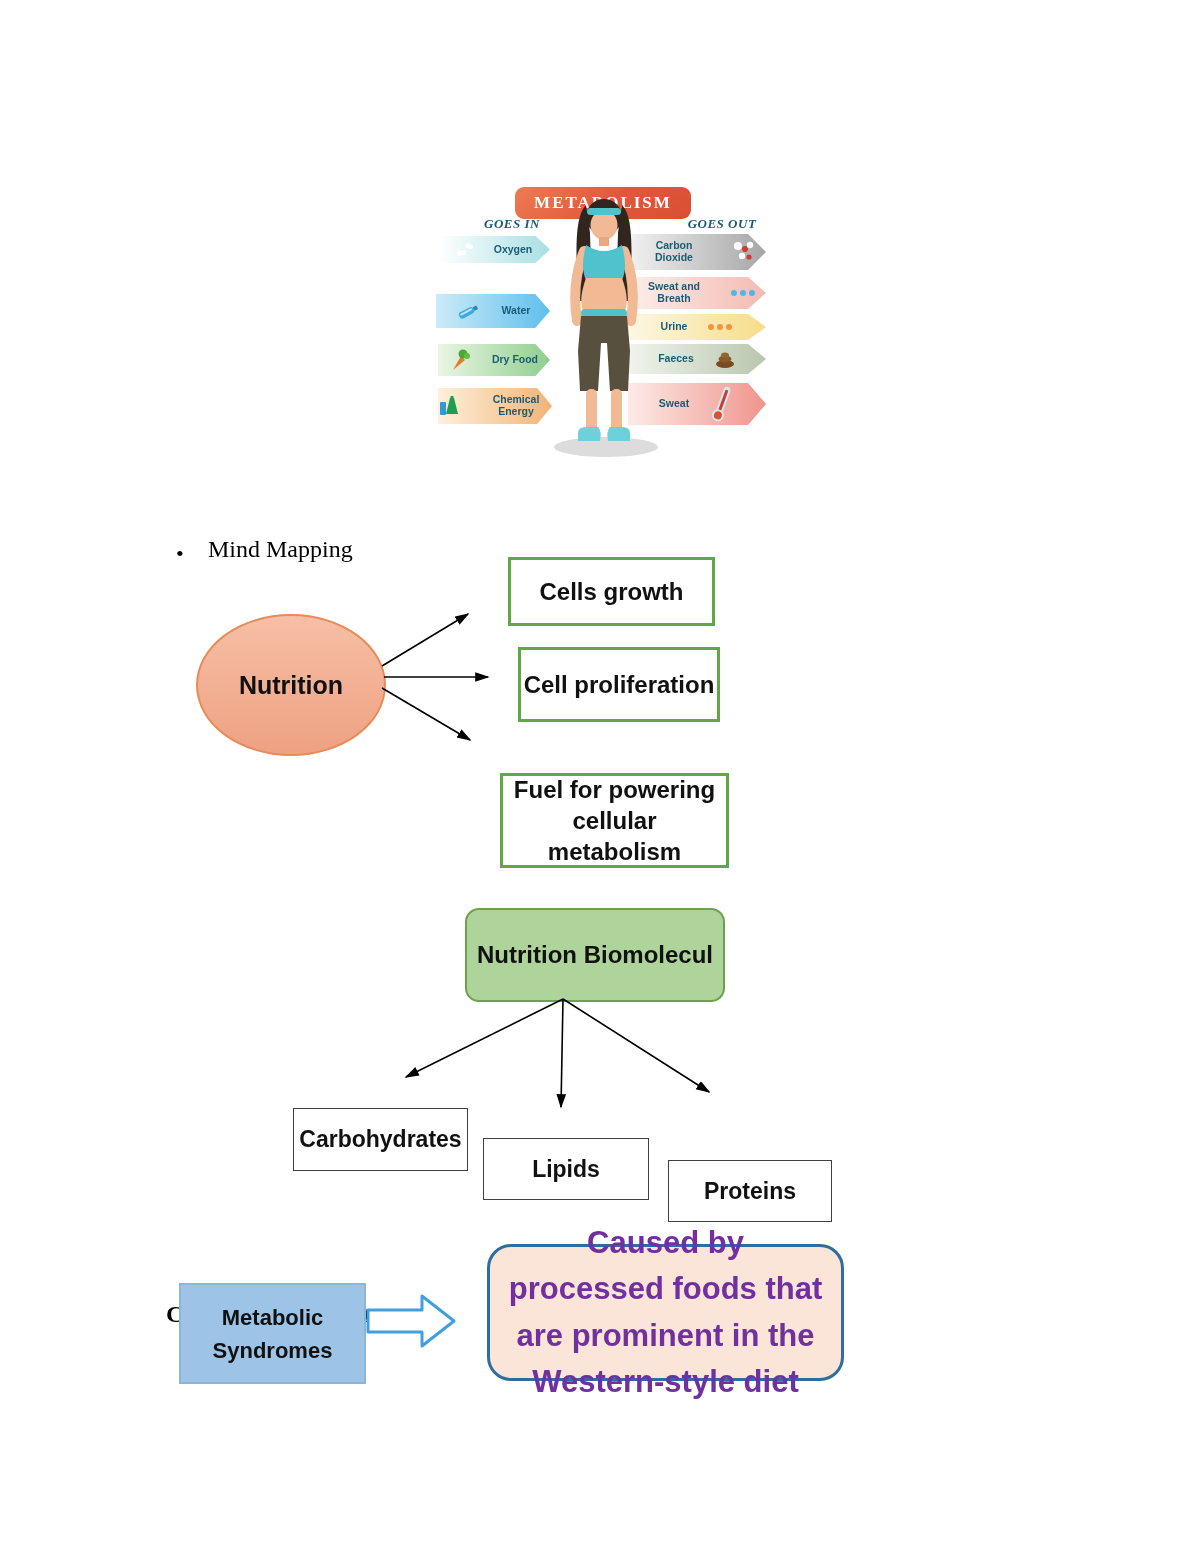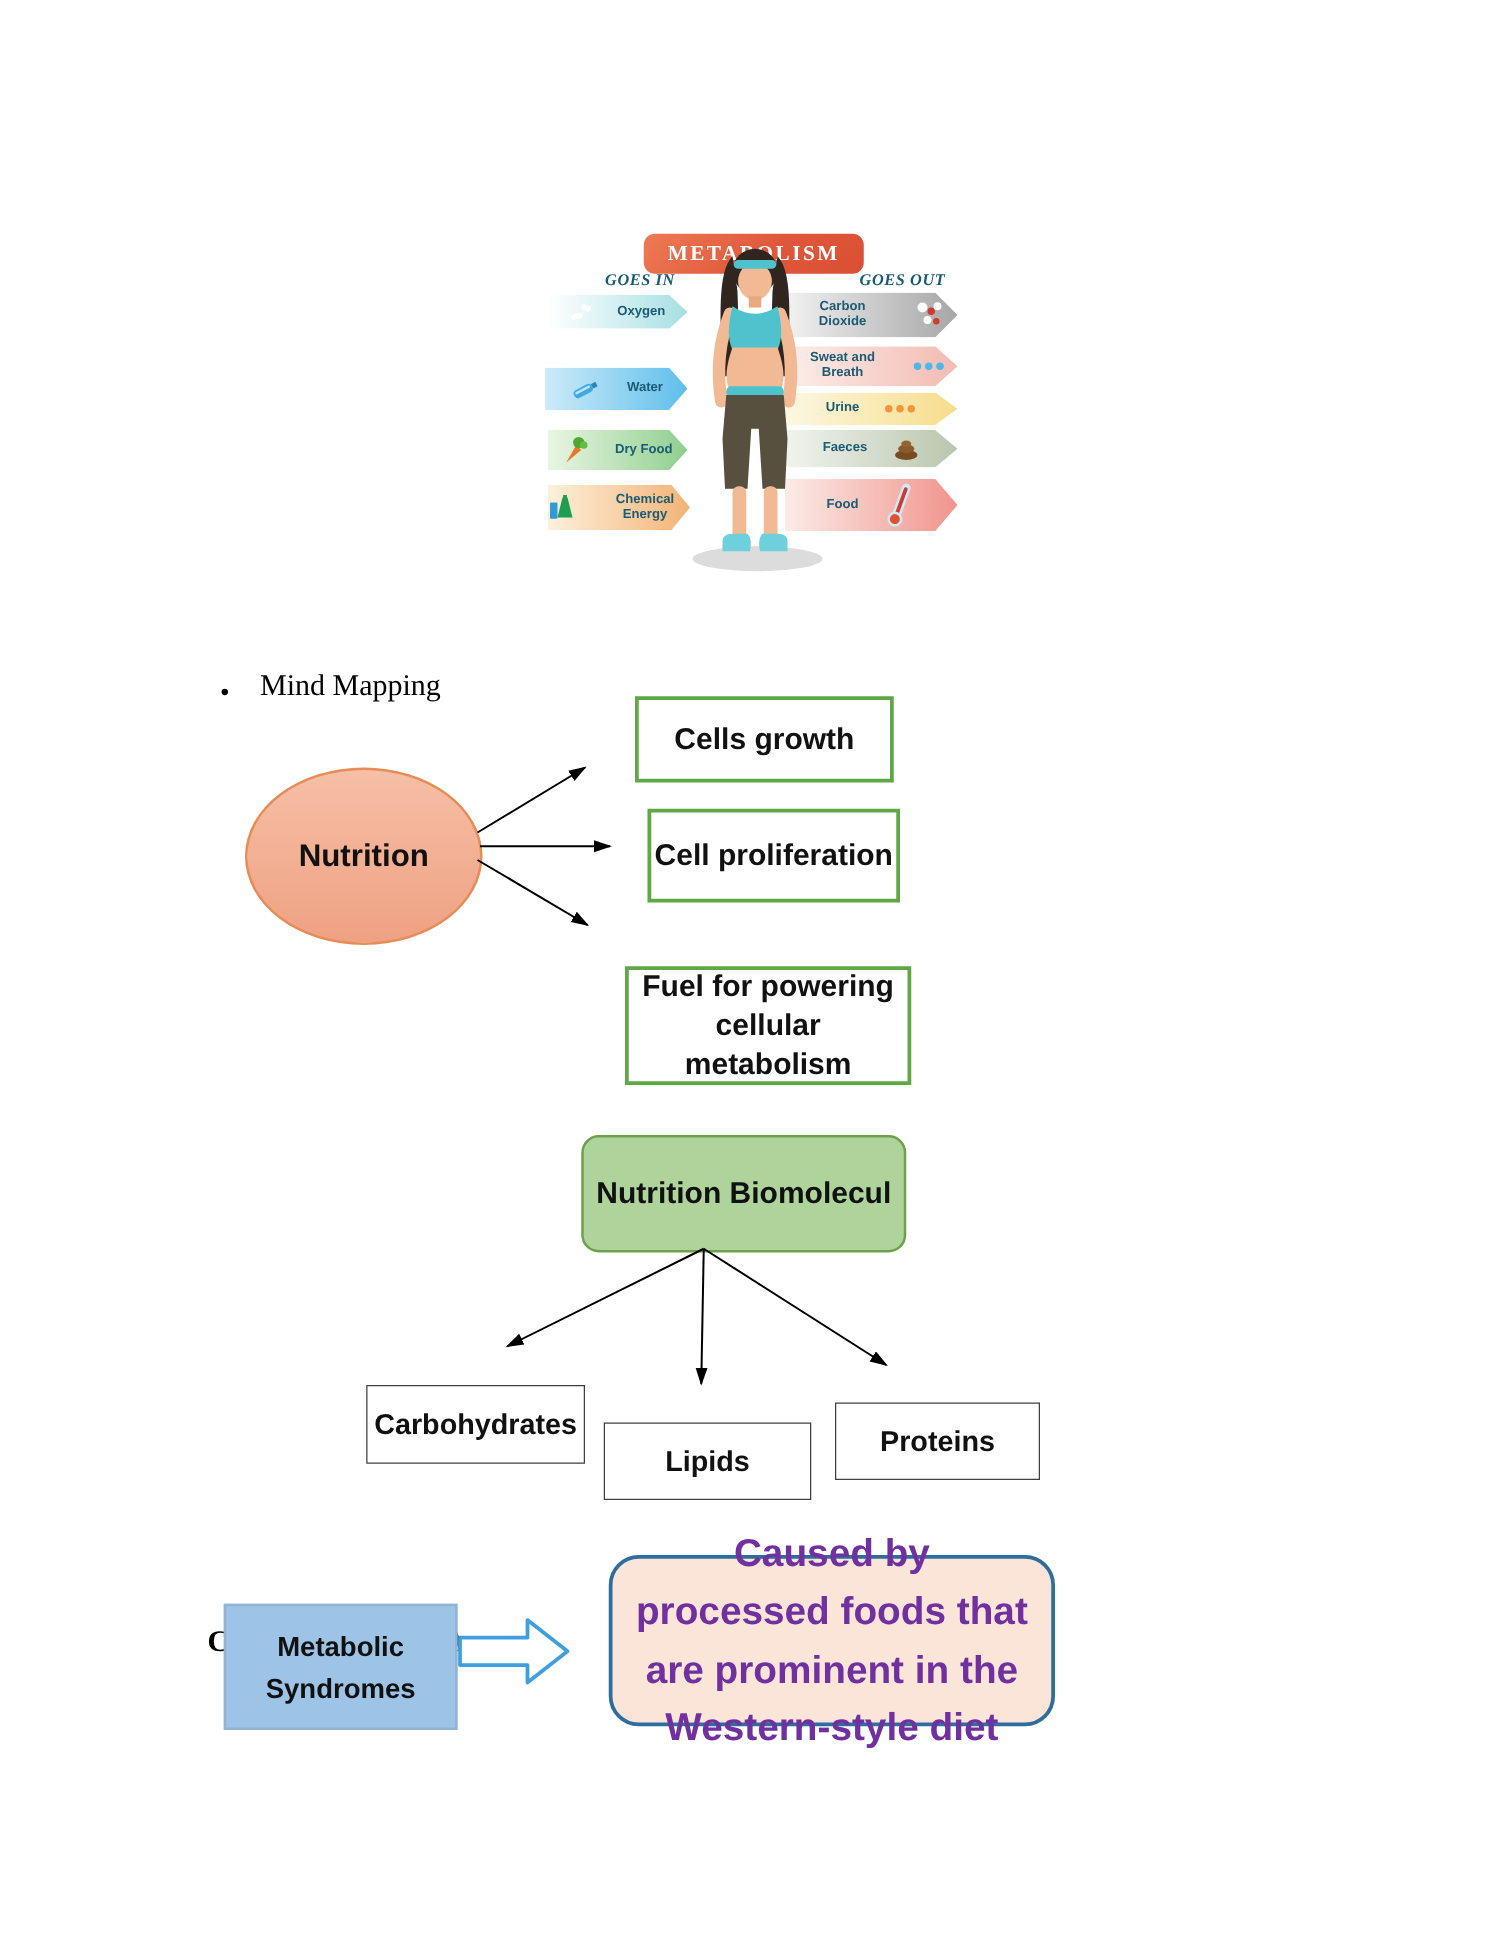--- a/index.html
+++ b/index.html
@@ -48,21 +48,21 @@
   .svg-abs{position:absolute;}
 
   
   .rootbox{position:absolute;left:445px;top:908px;width:256px;height:90px;border-radius:14px;
     background:#AFD49B;border:2px solid #6FA04D;display:flex;align-items:center;justify-content:center;
     font-weight:bold;font-size:24px;color:#111;margin-left:20px;}
   .ybox{position:absolute;background:#fff;border:1px solid #404040;display:flex;align-items:center;
     justify-content:center;font-weight:bold;font-size:23px;color:#111;text-align:center;}
   .yb1{left:293px;top:1108px;width:173px;height:61px;}
   .yb2{left:483px;top:1138px;width:164px;height:60px;}
-  .yb3{left:668px;top:1122px;width:162px;height:60px;}
+  .yb3{left:668px;top:1160px;width:162px;height:60px;}
 
   
   .bluebox{position:absolute;left:179px;top:1283px;width:183px;height:97px;background:#9DC3E6;
     border:2px solid #8FB4D4;display:flex;align-items:center;justify-content:center;text-align:center;
     font-weight:bold;font-size:22px;color:#111;line-height:1.5;z-index:1;}
   .blockarrow{position:absolute;left:364px;top:1288px;z-index:2;}
   .callout{position:absolute;left:487px;top:1244px;width:357px;height:137px;background:#FBE5D8;
     border:3px solid #2E6E9E;border-radius:24px;display:flex;align-items:center;justify-content:center;
     text-align:center;font-weight:bold;font-size:31px;color:#7030A0;line-height:1.5;
     padding:0 16px;box-sizing:border-box;z-index:1;}
@@ -164,21 +164,21 @@
     <span class="icon">
       <svg width="22" height="18" viewBox="0 0 22 18">
           <ellipse cx="11" cy="14" rx="9" ry="4" fill="#7A4A22"></ellipse>
           <ellipse cx="11" cy="9" rx="6.5" ry="3.5" fill="#8B5A2B"></ellipse>
           <ellipse cx="11" cy="5" rx="4" ry="2.6" fill="#96622F"></ellipse>
         </svg>
     </span>
   </div>
 
   <div class="arrow a-heat">
-    <span class="lbl">Food</span>
+    <span class="lbl">Sweat</span>
     <span class="icon">
       <svg width="26" height="40" viewBox="0 0 26 40">
           <g transform="rotate(20 13 20)">
             <rect x="9.5" y="2" width="7" height="28" rx="3.5" fill="#CDEAF5"></rect>
             <rect x="11.5" y="5" width="3" height="24" rx="1.5" fill="#D03B2F"></rect>
             <circle cx="13" cy="32" r="6" fill="#CDEAF5"></circle>
             <circle cx="13" cy="32" r="4" fill="#E2512F"></circle>
           </g>
         </svg>
     </span>

